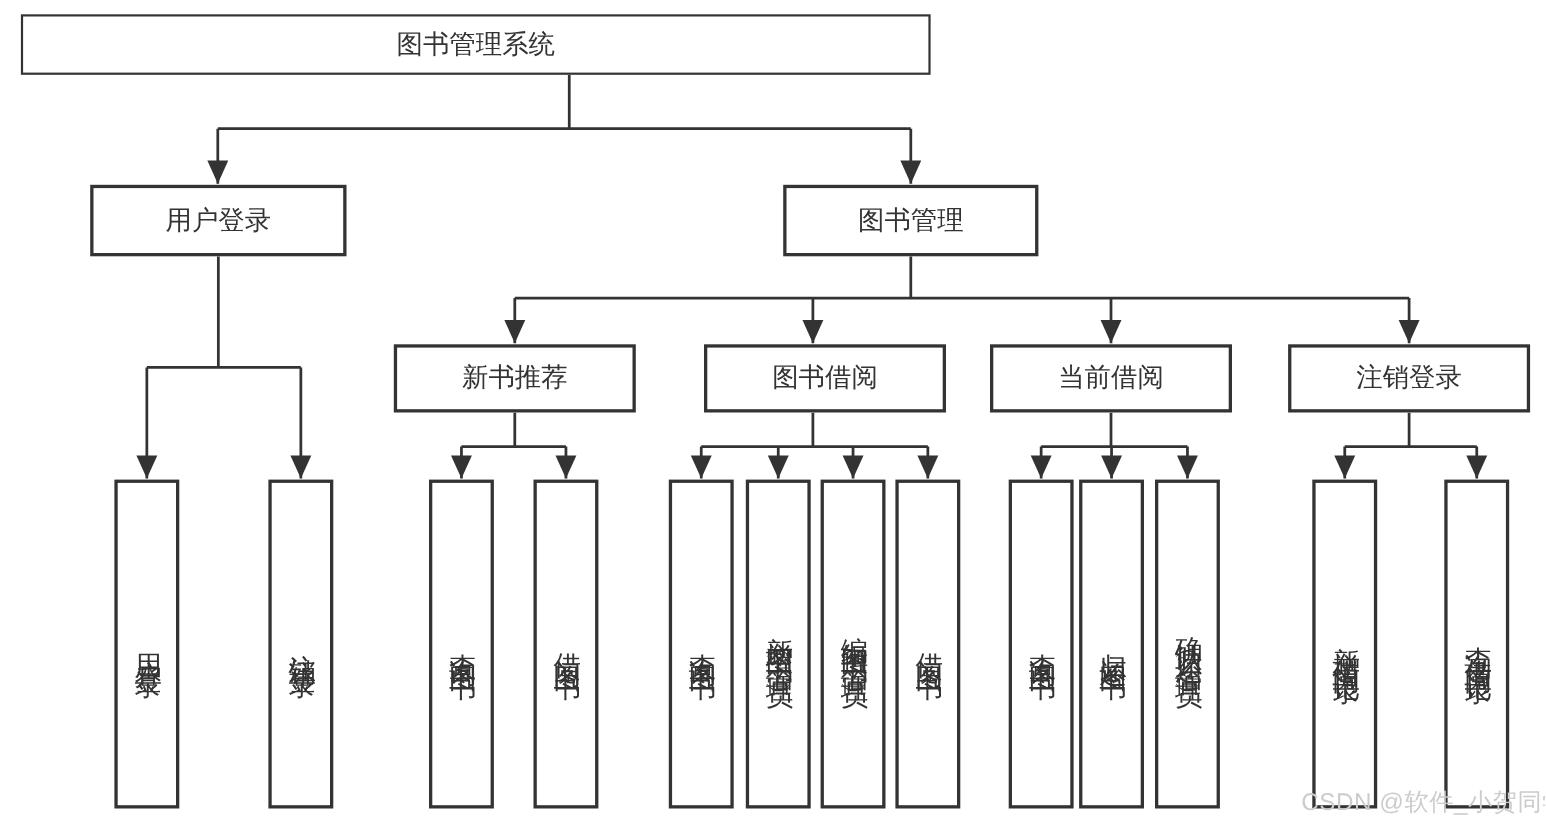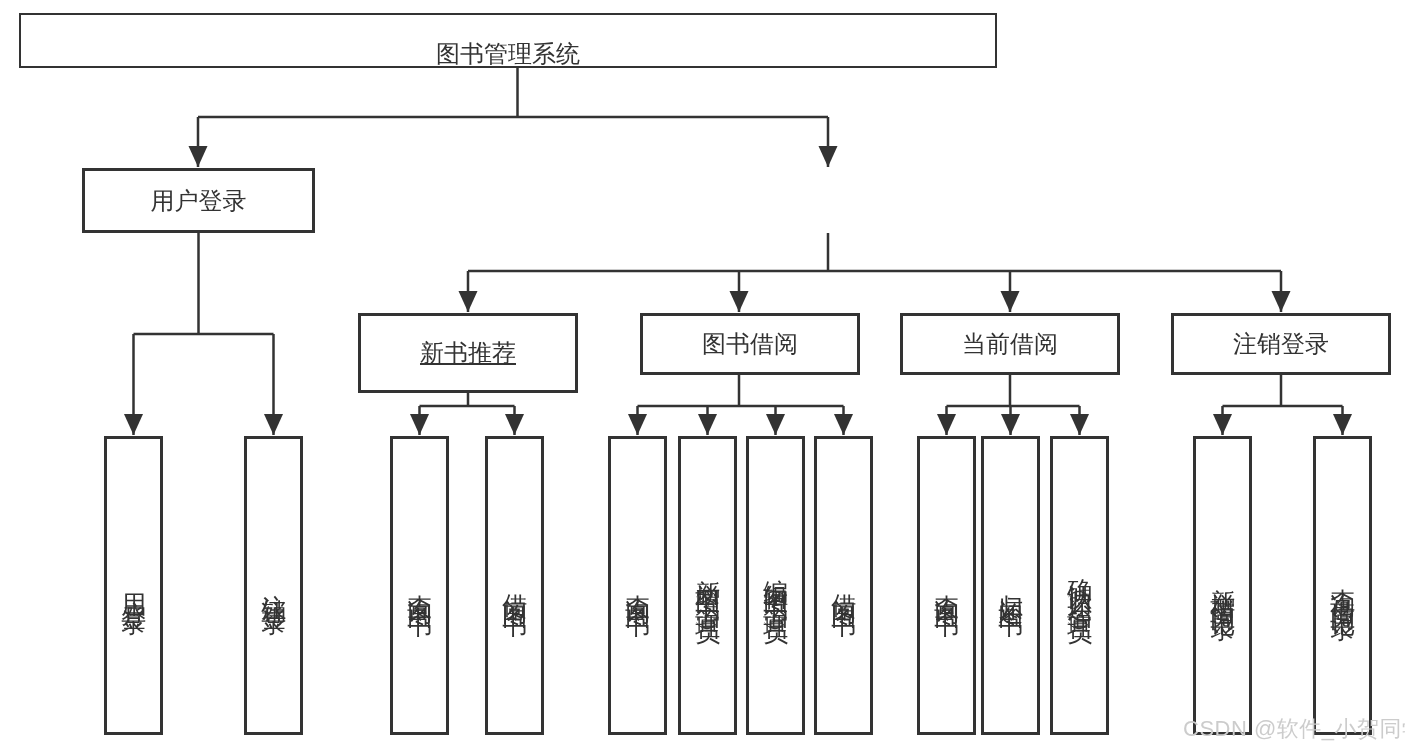--- a/index.html
+++ b/index.html
@@ -55,29 +55,32 @@
       <polygon points="766,414 785,414 775.5,435"></polygon>
       <polygon points="834,414 853,414 843.5,435"></polygon>
       <polygon points="937,414 956,414 946.5,435"></polygon>
       <polygon points="1001,414 1020,414 1010.5,435"></polygon>
       <polygon points="1070,414 1089,414 1079.5,435"></polygon>
       <polygon points="1213,414 1232,414 1222.5,435"></polygon>
       <polygon points="1333,414 1352,414 1342.5,435"></polygon>
     </g>
   </svg>
 
-  <div class="node root" style="left:19px;top:13px;width:978px;height:55px;align-items:flex-end;">
+  <div class="node root" style="left:19px;top:13px;width:827px;height:55px;">
     <span>图书管理系统</span>
   </div>
 
   <div class="node" style="left:82px;top:168px;width:233px;height:65px;">
     <span>用户登录</span>
   </div>
+  <div class="node" style="left:712px;top:168px;width:232px;height:65px;">
+    <span>图书管理</span>
+  </div>
 
-  <div class="node" style="left:358px;top:313px;width:220px;height:80px;text-decoration:underline;">
+  <div class="node" style="left:358px;top:313px;width:220px;height:62px;">
     <span>新书推荐</span>
   </div>
   <div class="node" style="left:640px;top:313px;width:220px;height:62px;">
     <span>图书借阅</span>
   </div>
   <div class="node" style="left:900px;top:313px;width:220px;height:62px;text-align:right;">
     <span>当前借阅</span>
   </div>
   <div class="node" style="left:1171px;top:313px;width:220px;height:62px;">
     <span>注销登录</span>

